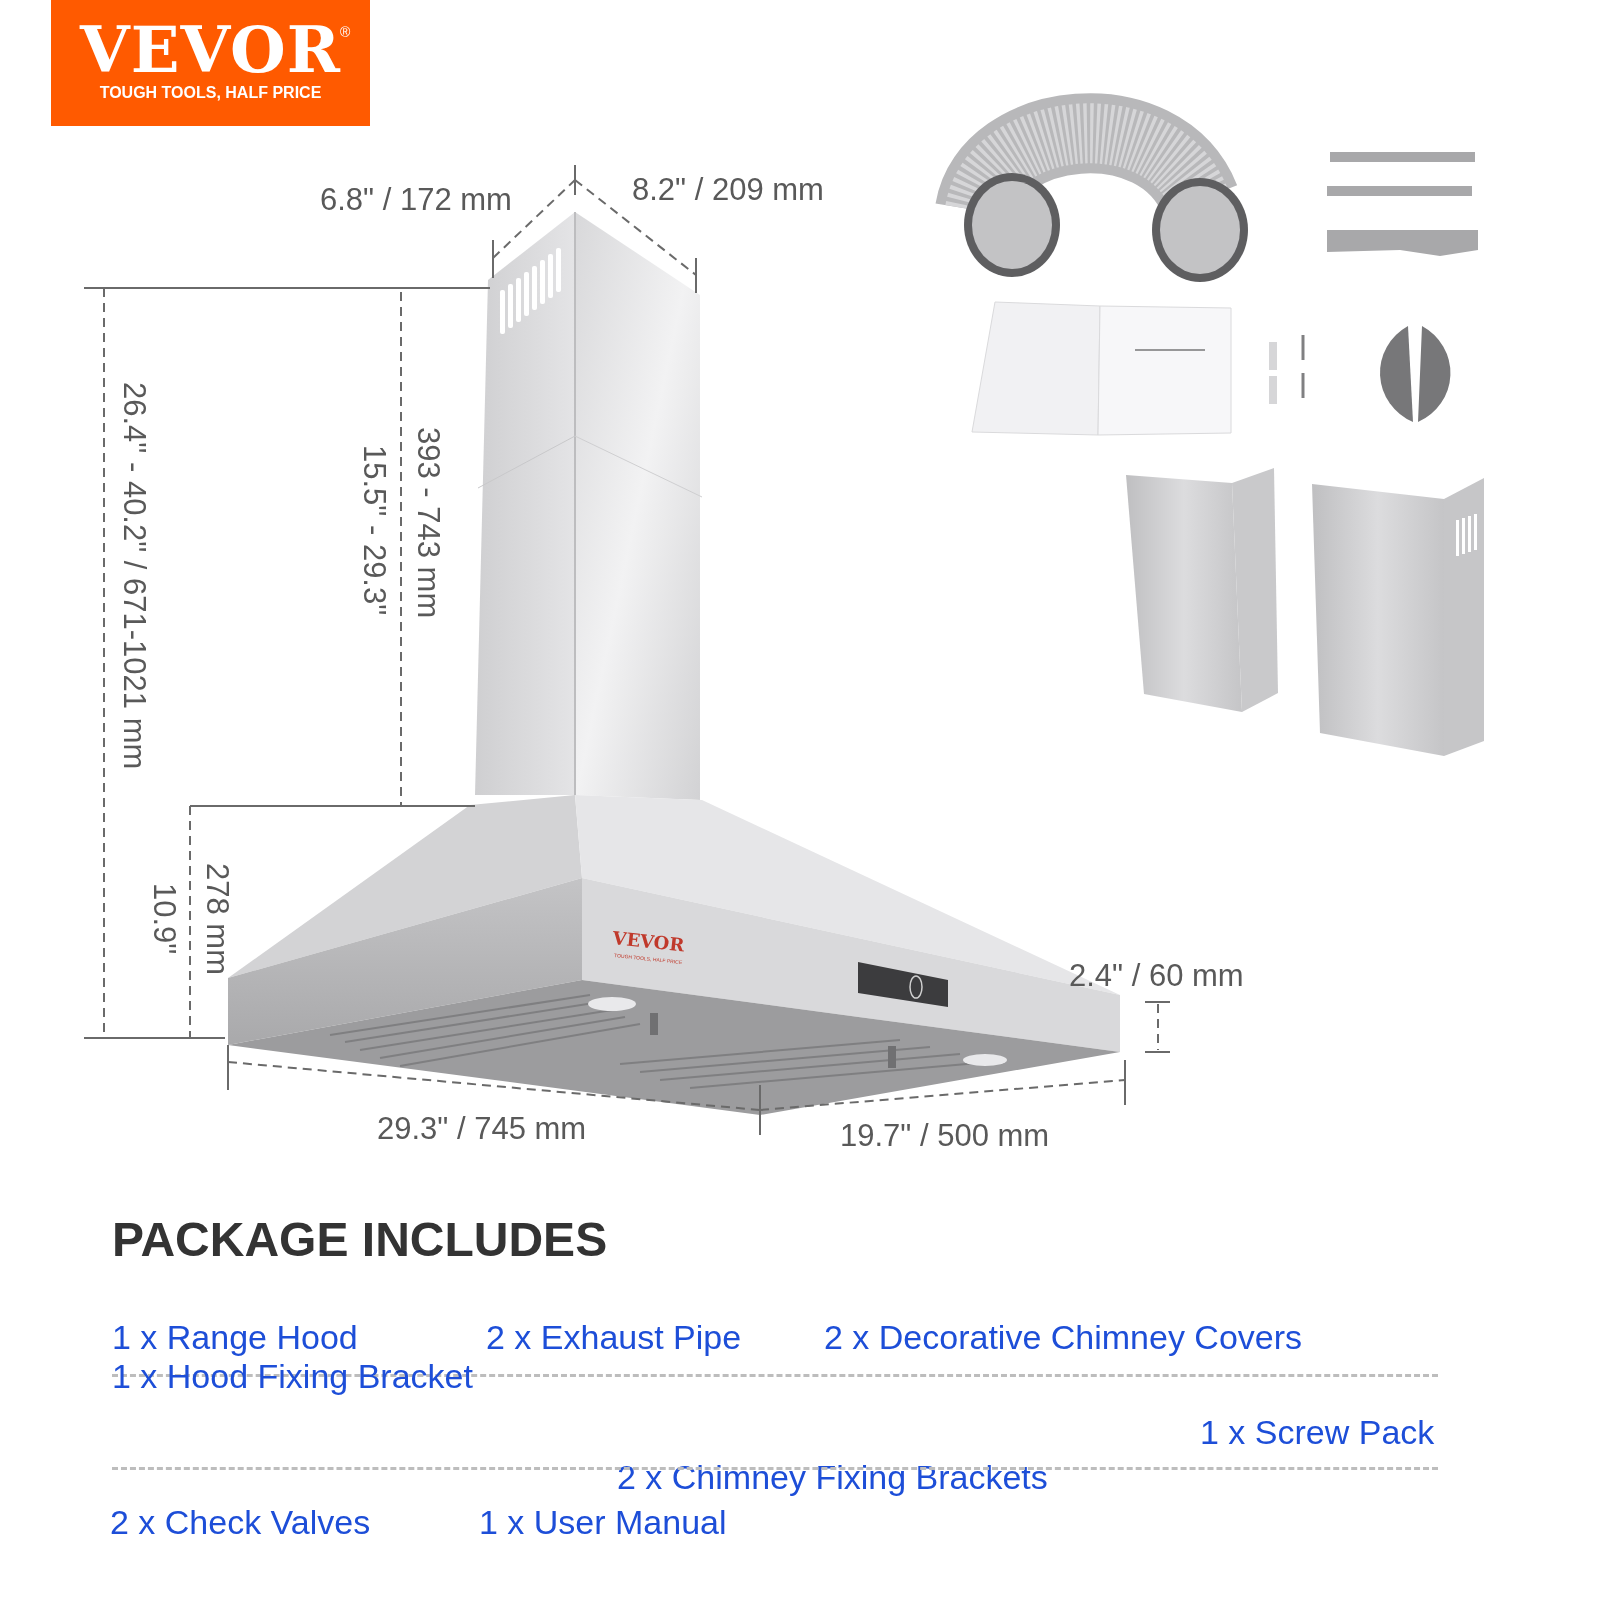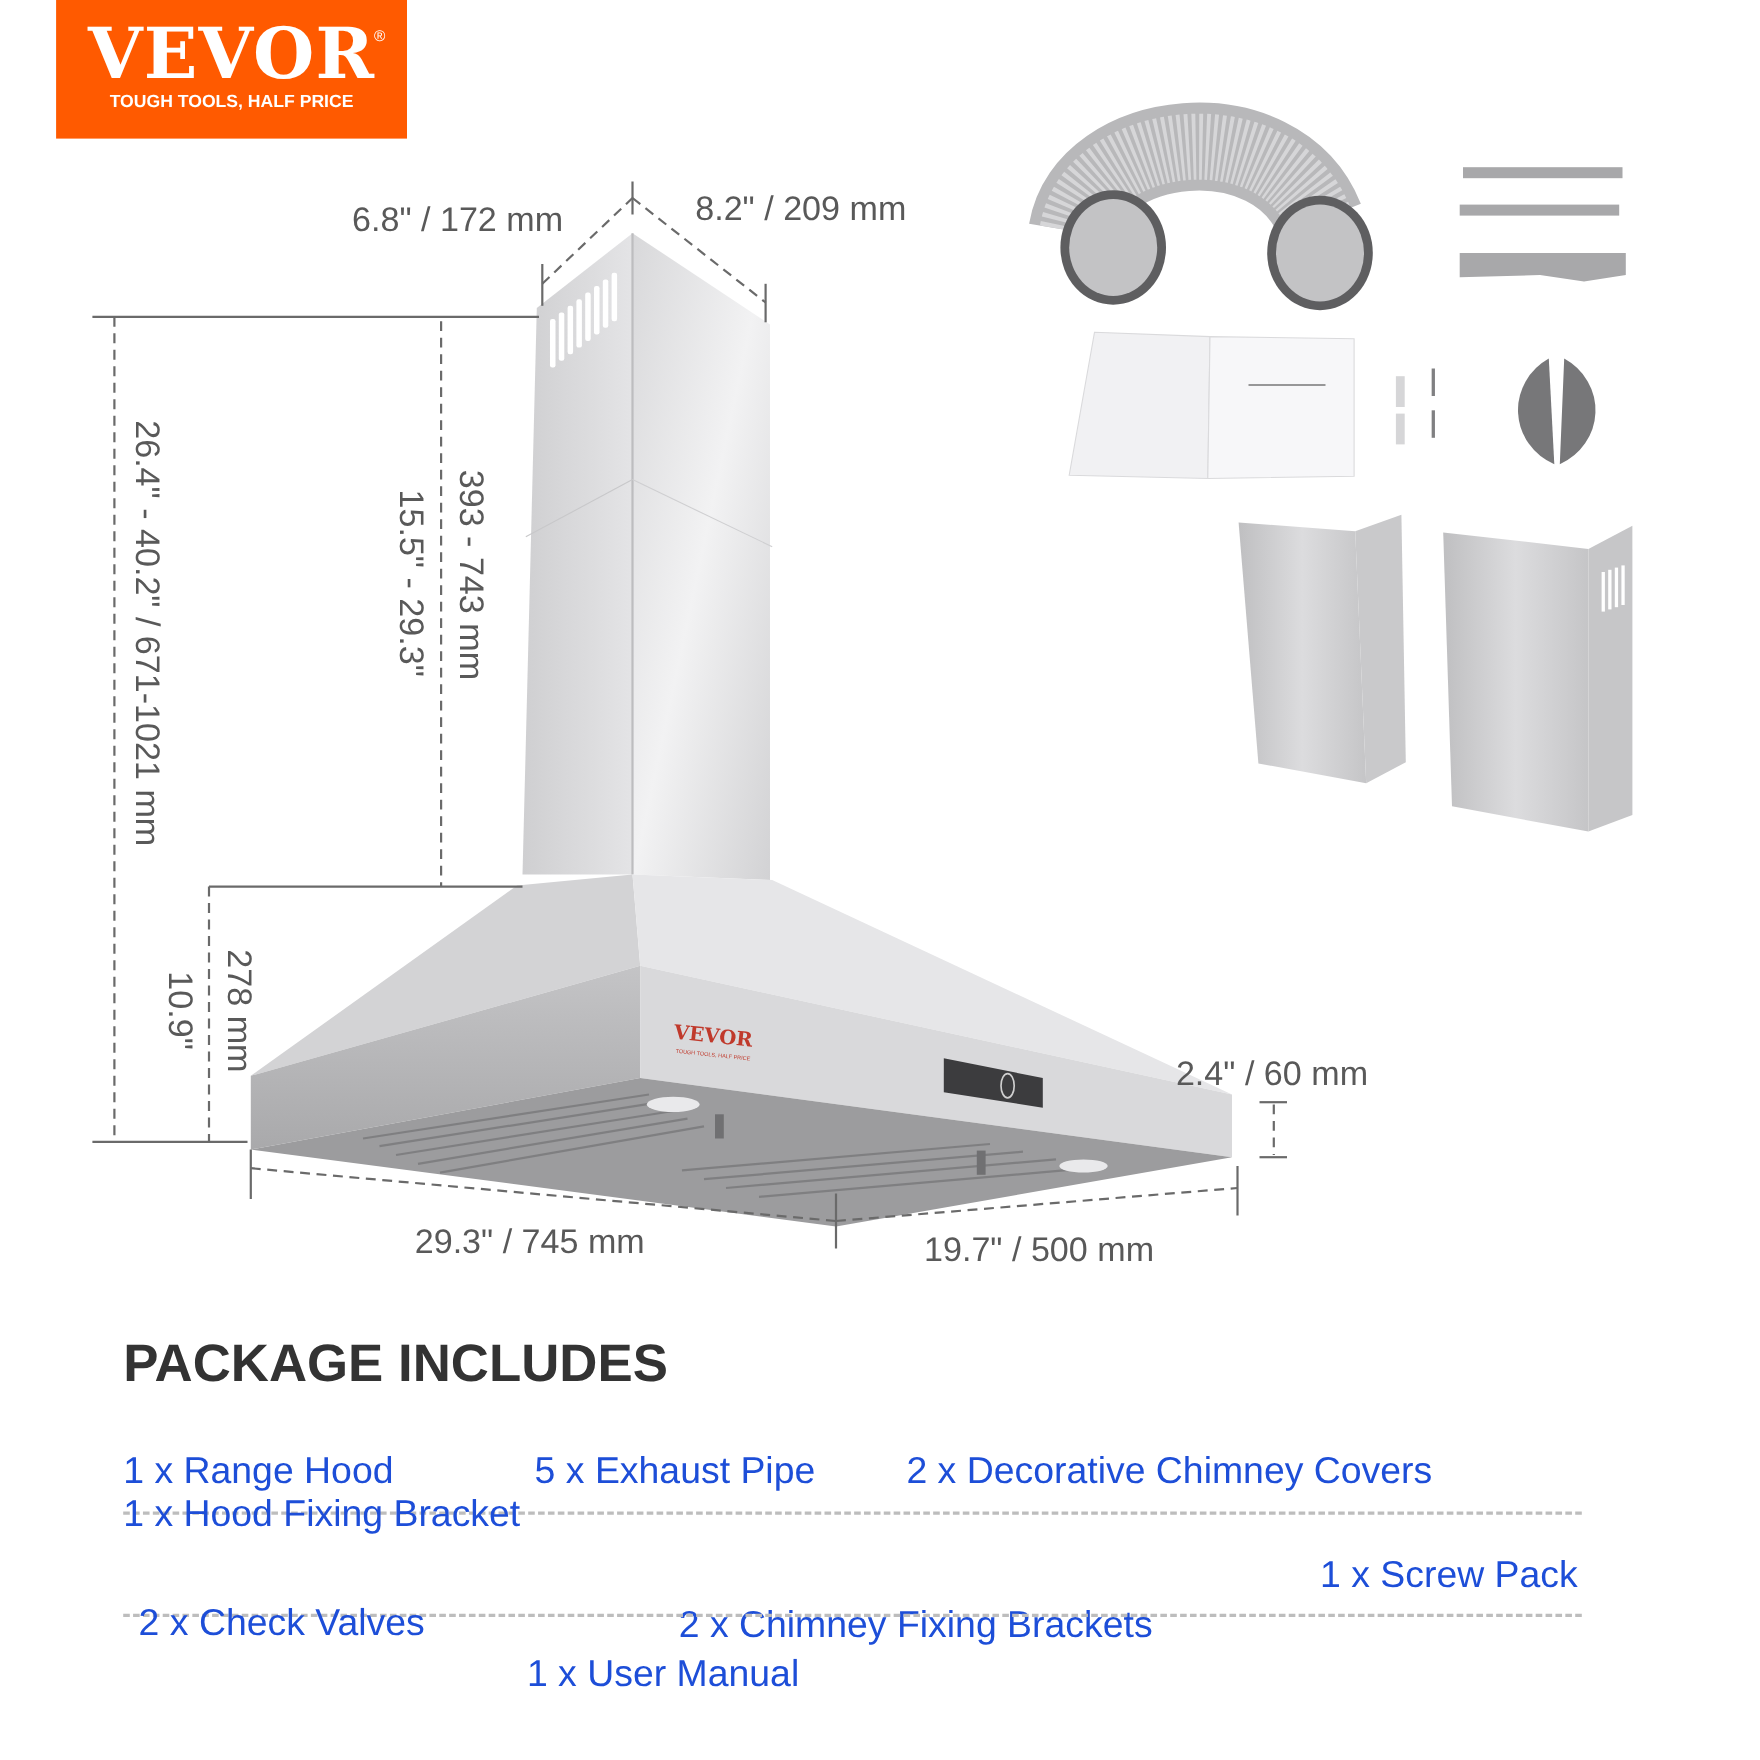--- a/index.html
+++ b/index.html
@@ -174,23 +174,23 @@
 <div class="vdim" style="left:390px; top:445px;">15.5" - 29.3"</div>
 <div class="vdim" style="left:233px; top:863px;">278 mm</div>
 <div class="vdim" style="left:180px; top:883px;">10.9"</div>
 <div class="dim" style="left:1069px; top:960px;">2.4" / 60 mm</div>
 <div class="dim" style="left:377px; top:1113px;">29.3" / 745 mm</div>
 <div class="dim" style="left:840px; top:1120px;">19.7" / 500 mm</div>
 
 <div class="heading">PACKAGE INCLUDES</div>
 
 <div class="item" style="left:112px; top:1318px;">1 x Range Hood</div>
-<div class="item" style="left:486px; top:1318px;">5 x Exhaust Pipe</div>
+<div class="item" style="left:486px; top:1318px;">2 x Exhaust Pipe</div>
 <div class="item" style="left:824px; top:1318px;">2 x Decorative Chimney Covers</div>
 <div class="sep" style="top:1374px;"></div>
 
 <div class="item" style="left:112px; top:1357px;">1 x Hood Fixing Bracket</div>
 <div class="item" style="left:617px; top:1413px;margin-top:45px;">2 x Chimney Fixing Brackets</div>
 <div class="item" style="left:1200px; top:1413px;text-align:center;">1 x Screw Pack</div>
 <div class="sep" style="top:1467px;"></div>
 
-<div class="item" style="left:110px; top:1456px;margin-left:16px;">2 x Check Valves</div>
+<div class="item" style="left:110px; top:1503px;">2 x Check Valves</div>
 <div class="item" style="left:479px; top:1503px;">1 x User Manual</div>
 
 </body></html>

